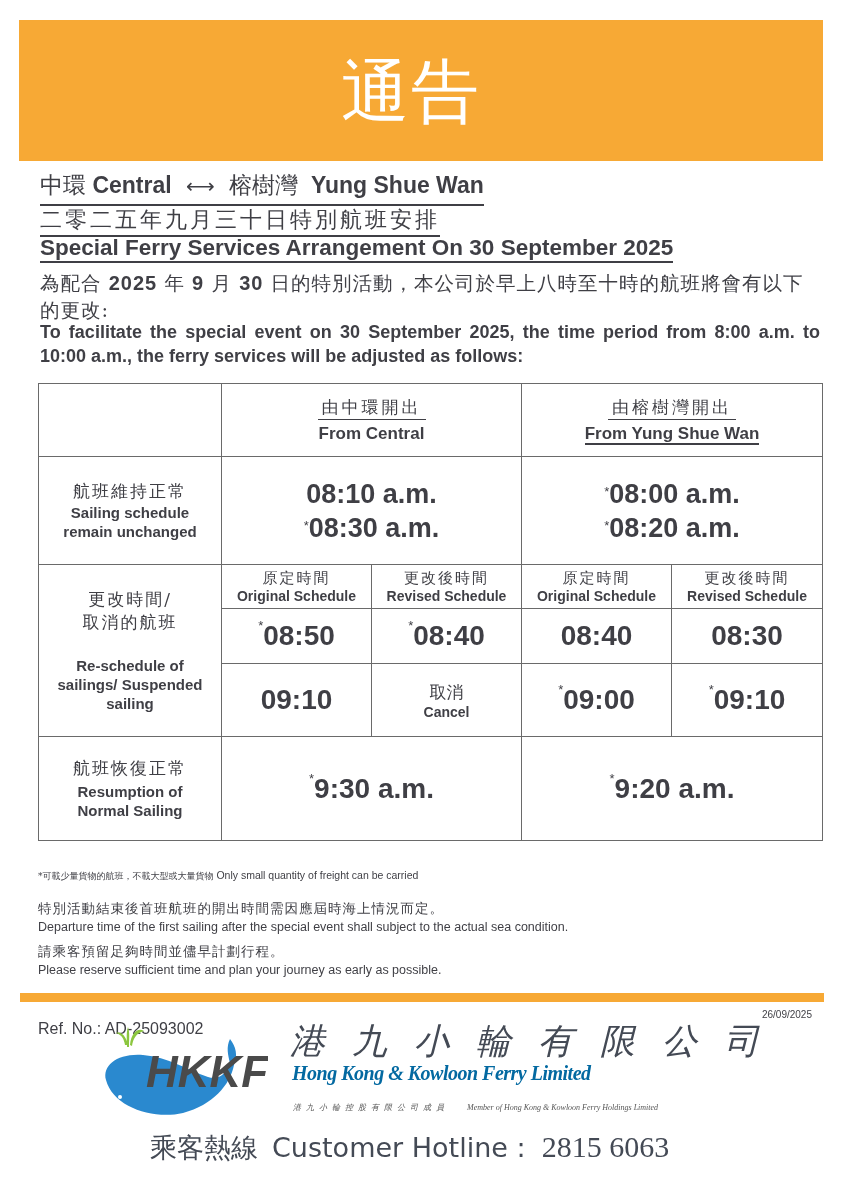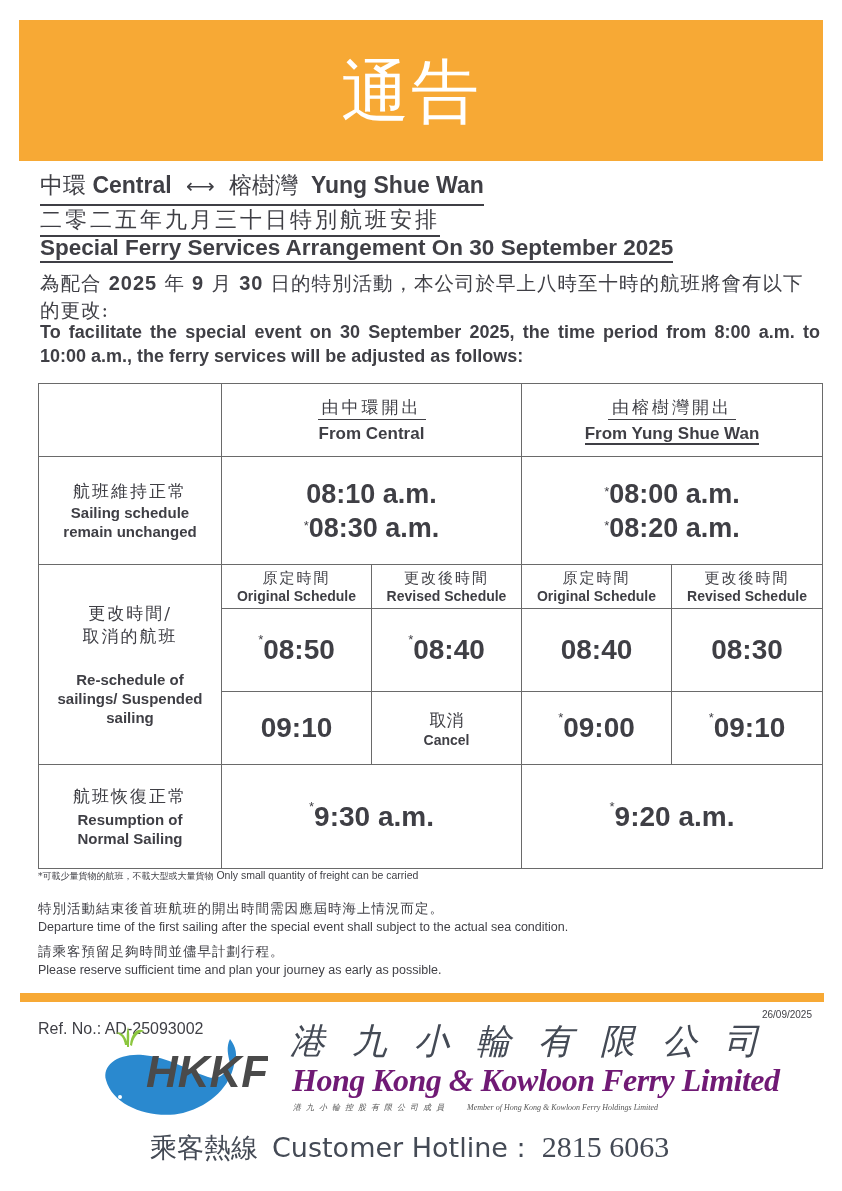--- a/index.html
+++ b/index.html
@@ -37,21 +37,21 @@
   .footnote .zh { font-family: "DejaVu Serif", serif; font-size: 9px; }
   .note-zh { position: absolute; left: 38px; font-family: "DejaVu Serif", serif; font-size: 13.5px; letter-spacing: 1px; white-space: nowrap; }
   .note-en { position: absolute; left: 38px; font-size: 12.5px; white-space: nowrap; }
 
   .divider { position: absolute; left: 20px; top: 993px; width: 804px; height: 9px; background: #f7a935; }
   .ref { position: absolute; left: 38px; top: 1020px; font-size: 16px; }
   .date { position: absolute; right: 30px; top: 1009px; font-size: 10px; }
 
   .logo { position: absolute; left: 98px; top: 1025px; width: 170px; height: 95px; }
   .company-zh { position: absolute; left: 290px; top: 1018px; font-family: "DejaVu Serif", serif; font-style: italic; font-size: 35px; letter-spacing: 27px; color: #444a55; white-space: nowrap; }
-  .company-en { position: absolute; left: 292px; top: 1062px; font-family: "Liberation Serif", serif; font-style: italic; font-weight: bold; font-size: 32px; color: #701a75; letter-spacing: -0.5px; white-space: nowrap; }
+  .company-en { position: absolute; left: 292px; top: 1062px; font-family: "Liberation Serif", serif; font-style: italic; font-weight: bold; font-size: 20px; color: #0369a1; letter-spacing: -0.5px; white-space: nowrap; }
   .member { position: absolute; left: 293px; top: 1102px; font-family: "Liberation Serif", serif; font-style: italic; font-size: 8px; color: #555; white-space: nowrap; }
   .member .zh { font-family: "DejaVu Serif", serif; letter-spacing: 5px; margin-right: 18px; }
   .hotline { position: absolute; left: 150px; top: 1130px; font-size: 29px; color: #444a55; white-space: nowrap; }
   .hotline .zh { font-family: "DejaVu Sans", sans-serif; font-size: 27px; margin-right: 14px; }
   .hotline .num { font-family: "Liberation Serif", serif; font-size: 30px; margin-top: 20px; }
   .hotline .lbl { font-family: "DejaVu Sans", sans-serif; font-size: 27px; }
 </style>
 </head>
 <body>
 
@@ -126,21 +126,21 @@
         </td>
     <td>
           <span class="sub-zh">原定時間</span>
           <span class="sub-en">Original Schedule</span>
         </td>
     <td>
           <span class="sub-zh">更改後時間</span>
           <span class="sub-en">Revised Schedule</span>
         </td>
   </tr>
-  <tr style="height:83px">
+  <tr style="height:55px">
     <td class="celltime"><span class="star">*</span><span>08:50</span></td>
     <td class="celltime"><span class="star">*</span><span>08:40</span></td>
     <td class="celltime"><span class="star"></span><span>08:40</span></td>
     <td class="celltime"><span class="star"></span><span>08:30</span></td>
   </tr>
   <tr style="height:73px">
     <td class="celltime"><span class="star"></span><span>09:10</span></td>
     <td>
           <span class="cancel-zh">取消</span>
           <span class="cancel-en">Cancel</span>

